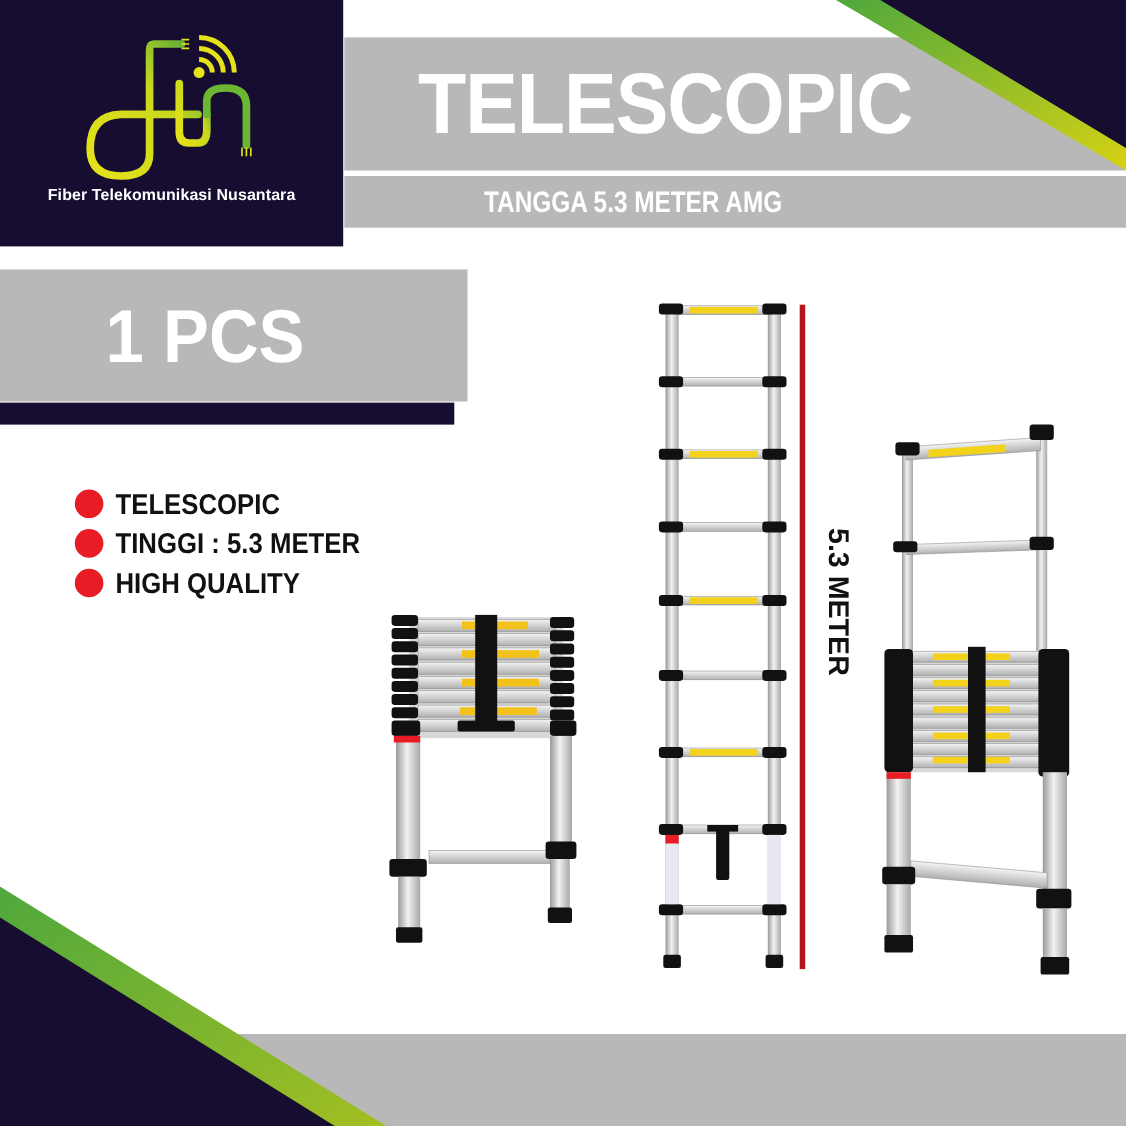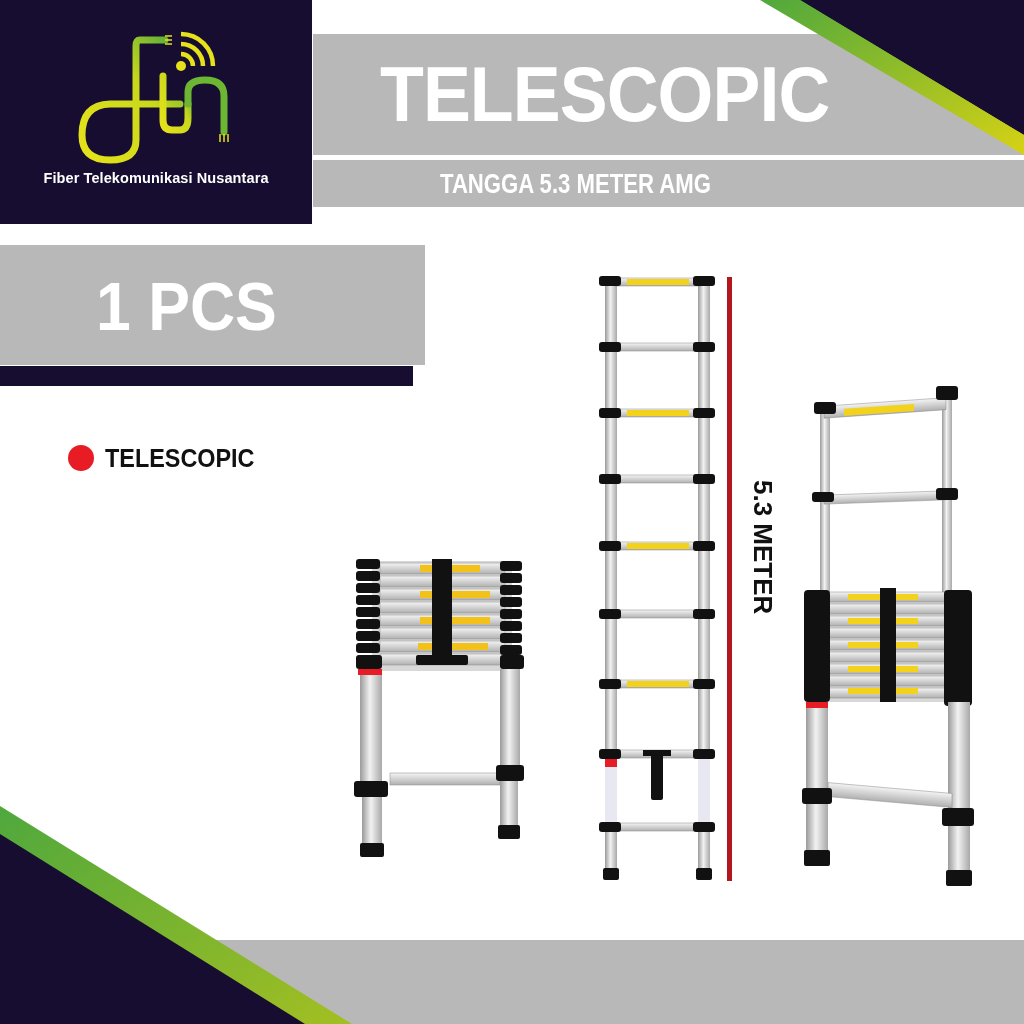--- a/index.html
+++ b/index.html
@@ -96,20 +96,28 @@
 <div class="abs logo-text">Fiber Telekomunikasi Nusantara</div>
 
 <div class="abs pcs-shadow"></div>
 <div class="abs pcs-bar"></div>
 <div class="abs pcs-text">1 PCS</div>
 
 <div class="abs features">
   <div class="feature">
       <span class="bullet"></span>
       <span class="feature-text">TELESCOPIC</span>
+    </div>
+  <div class="feature">
+      <span class="bullet"></span>
+      <span class="feature-text">TINGGI : 5.3 METER</span>
+    </div>
+  <div class="feature">
+      <span class="bullet"></span>
+      <span class="feature-text">HIGH QUALITY</span>
     </div>
 </div>
 
 <svg class="abs" style="left:350px;top:555px;" width="180" height="310">
   <defs>
     <linearGradient id="alu" x1="0" y1="0" x2="1" y2="0">
       <stop offset="0" stop-color="#9a9a9a"></stop>
         <stop offset="0.45" stop-color="#f2f2f2"></stop>
         <stop offset="1" stop-color="#a8a8a8"></stop>
     </linearGradient>

